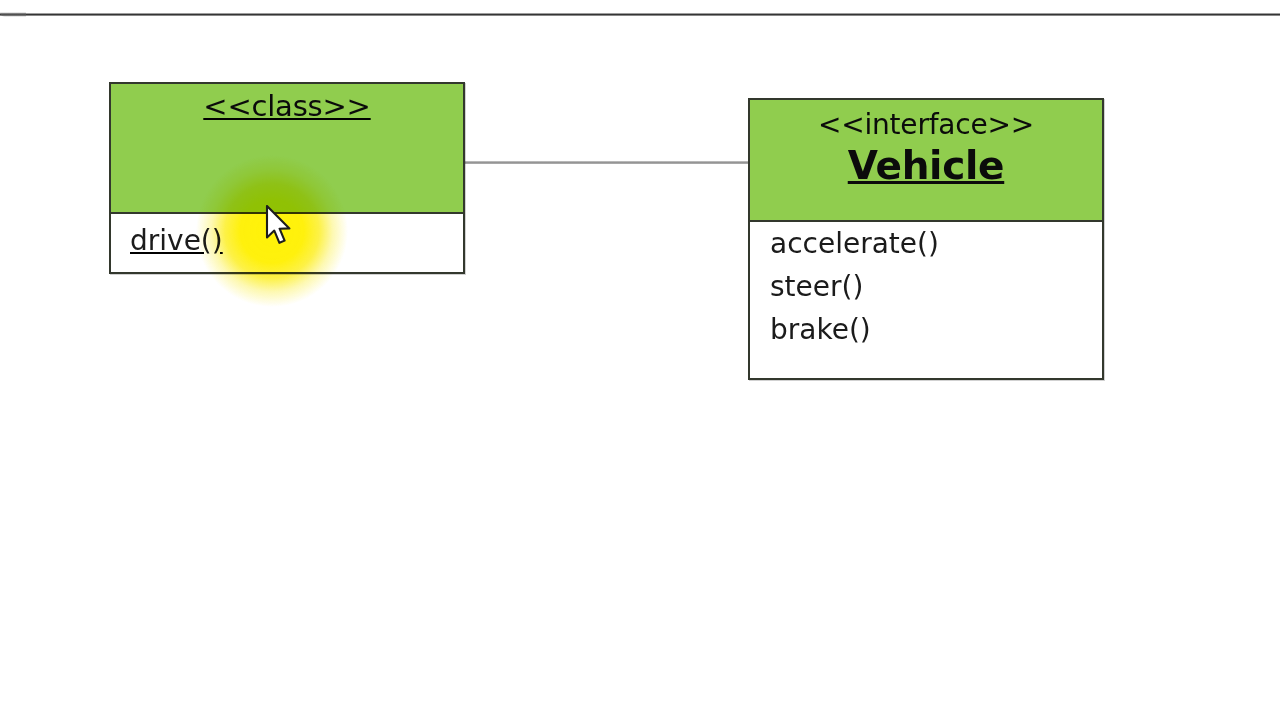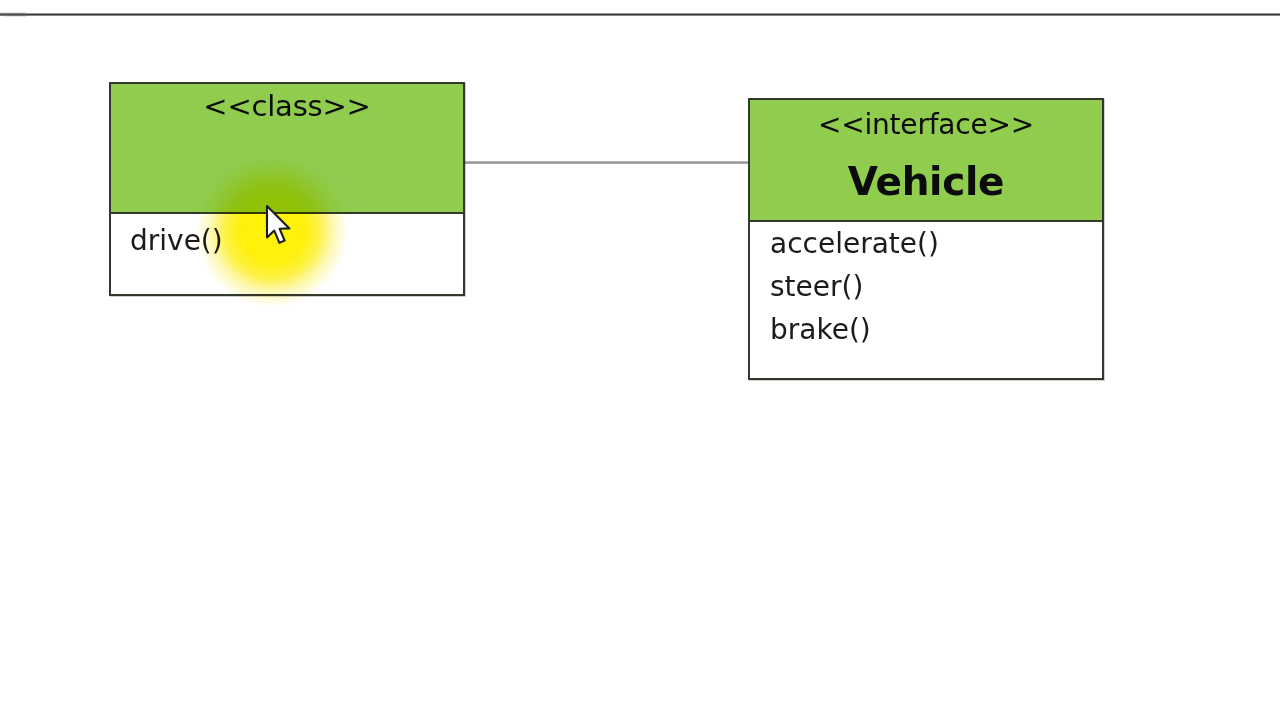--- a/index.html
+++ b/index.html
@@ -86,38 +86,39 @@
     line-height: 1.5;
     color: #1b1b1b;
     white-space: nowrap;
   }
 
   
   #driver-box {
     left: 109px;
     top: 82px;
     width: 356px;
-    height: 214px;
+    height: 192px;
+    text-decoration: underline;
   }
   #driver-box .uml-header { height: 130px; padding-top: 7px; }
   #driver-box .stereotype { font-size: 29px; }
   #driver-box .classname { font-size: 37px; margin-top: 5px; }
   #driver-box .uml-members { padding-left: 19px; padding-top: 6px; }
   #driver-box .member { font-size: 28px; }
 
   
   #vehicle-box {
     left: 748px;
     top: 98px;
     width: 356px;
     height: 282px;
   }
   #vehicle-box .uml-header { height: 122px; padding-top: 10px; }
   #vehicle-box .stereotype { font-size: 28px; text-align: center; }
-  #vehicle-box .classname { font-size: 39px; margin-top: 20px; }
+  #vehicle-box .classname { font-size: 39px; margin-top: 4px; text-decoration: underline; }
   #vehicle-box .uml-members { padding-left: 20px; padding-top: 0; }
   #vehicle-box .member { font-size: 28px; line-height: 1.54; }
 
   
   .click-glow {
     position: absolute;
     border-radius: 50%;
     pointer-events: none;
     background: radial-gradient(circle closest-side,
                 rgba(255,242,0,0.97) 0%,

